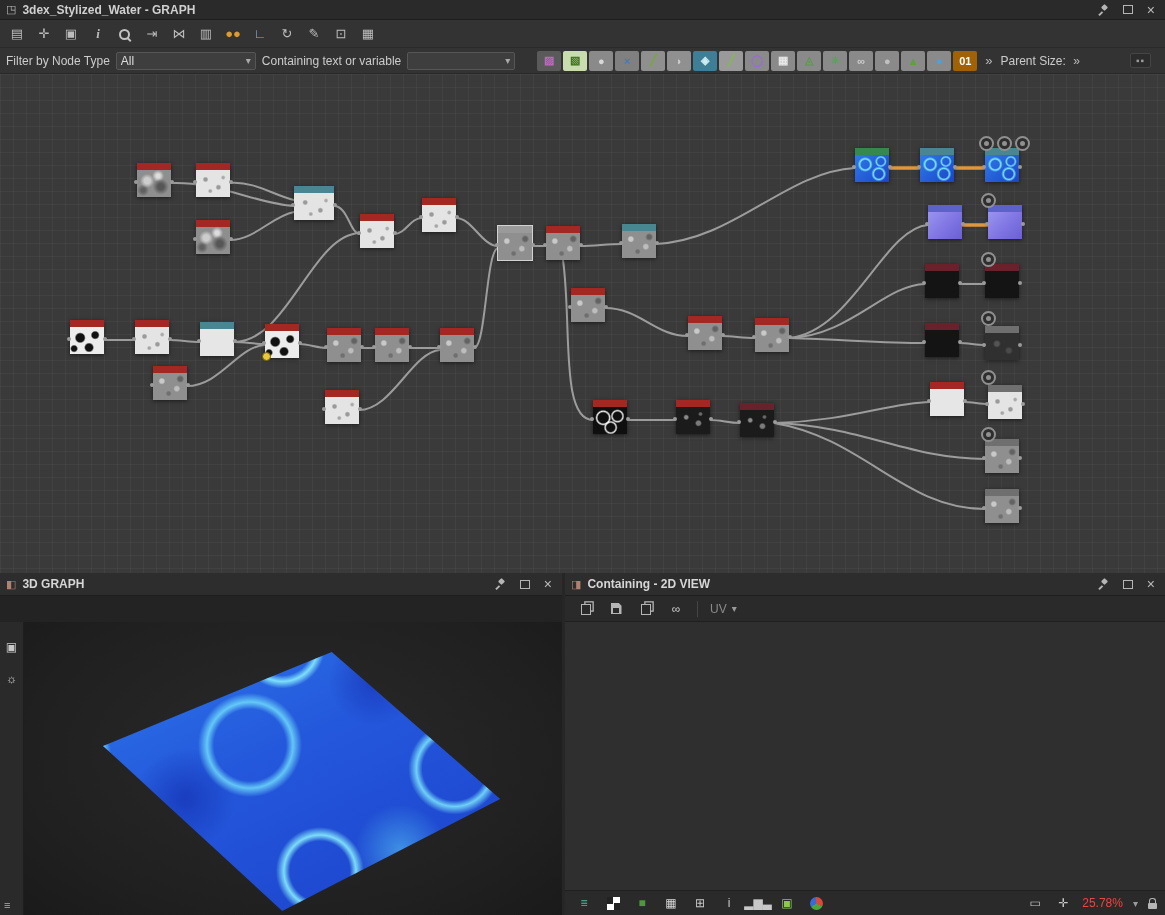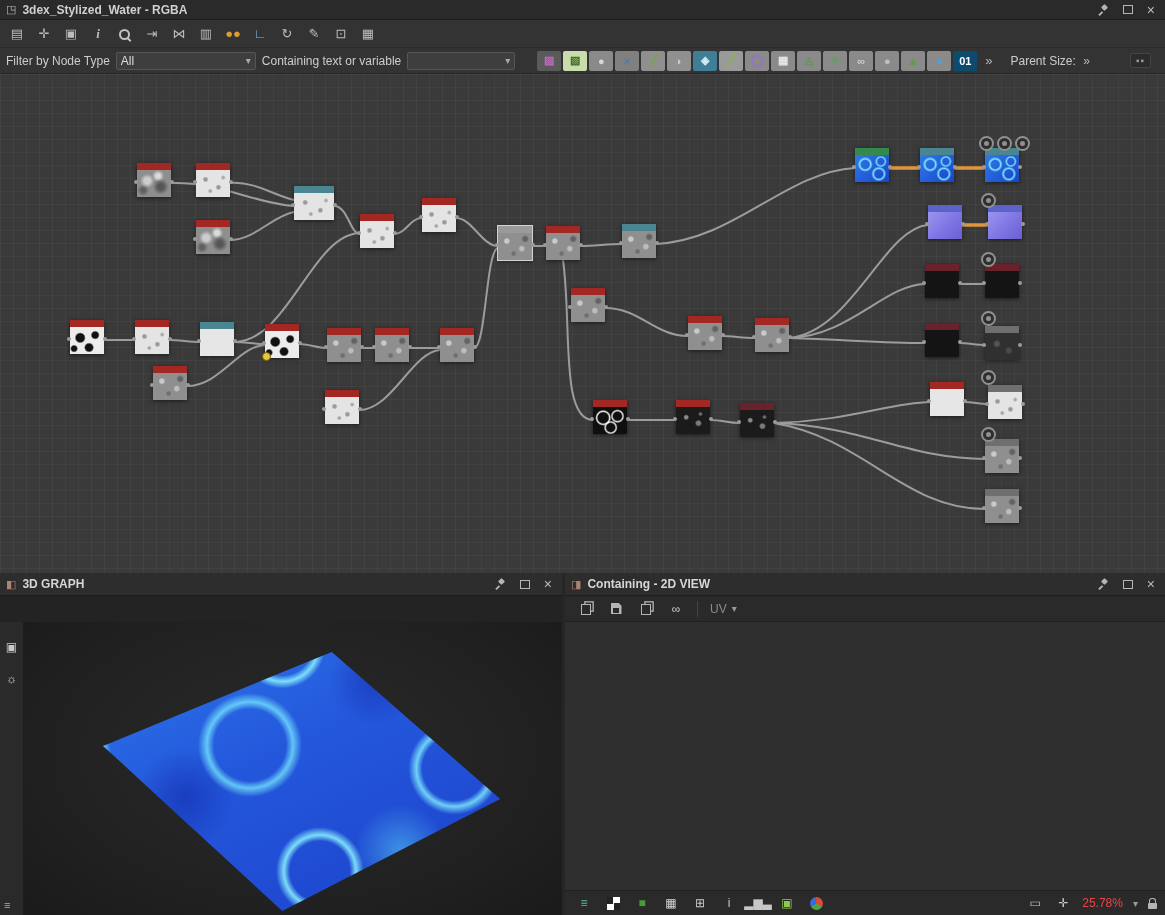--- a/index.html
+++ b/index.html
@@ -33,21 +33,21 @@
   
   .filterbar{position:absolute;left:0;top:48px;width:100%;height:26px;background:#333333;border-bottom:1px solid #282828;display:flex;align-items:center;box-sizing:border-box;padding:0 8px 0 6px;}
   .flabel{color:#cccccc;white-space:nowrap;}
   .dd{height:18px;background:#3e3e3e;border:1px solid #565656;border-radius:2px;display:flex;align-items:center;padding:0 4px;margin:0 6px;box-sizing:border-box;color:#dddddd;}
   .dd .caret{margin-left:auto;color:#aaaaaa;font-size:10px;}
   .dd1{width:140px;}
   .dd2{width:108px;}
   .typeicons{display:flex;align-items:center;gap:2px;margin-left:16px;}
   .typeico{width:24px;height:20px;border-radius:2px;display:flex;align-items:center;justify-content:center;font-size:11px;font-weight:bold;overflow:hidden;}
   .overflow{color:#bbbbbb;margin:0 8px;font-size:13px;}
-  .psize{color:#cccccc;white-space:nowrap;margin-left:10px;}
+  .psize{color:#cccccc;white-space:nowrap;}
   .psize .chev{color:#bbbbbb;margin-left:4px;}
   .chipico{margin-left:auto;margin-right:6px;color:#9a9a9a;letter-spacing:1px;font-size:10px;background:#2c2c2c;border:1px solid #454545;border-radius:2px;padding:1px 5px;}
 
   
   .canvas{position:absolute;left:0;top:74px;width:1165px;height:499px;background-color:#3a3a3a;background-image:linear-gradient(rgba(255,255,255,.035) 1px,transparent 1px),linear-gradient(90deg,rgba(255,255,255,.035) 1px,transparent 1px);background-size:13px 13px;overflow:hidden;}
   .canvas svg{position:absolute;left:0;top:0;}
   .gnode{position:absolute;width:34px;box-shadow:0 1px 4px rgba(0,0,0,.55);}
   .gnode.sel{outline:1px solid #d2d2d2;}
   .gnode::before,.gnode::after{content:"";position:absolute;top:17px;width:4px;height:4px;border-radius:50%;background:#9a9a9a;}
   .gnode::before{left:-3px;}
@@ -116,21 +116,21 @@
   .zoomval{color:#ef4444;}
   .caret{color:#9a9a9a;font-size:10px;}
 </style>
 </head>
 <body>
 
 <div class="app">
 
   <div class="wtitle">
     <span class="wicon">◳</span>
-    <span class="wtext">3dex_Stylized_Water - RGBA</span>
+    <span class="wtext">3dex_Stylized_Water - GRAPH</span>
     <span class="tbbtns">
       <span class="cs-pin"></span>
       <span class="cs-float"></span>
       <span class="closeg">×</span>
     </span>
   </div>
 
   <div class="toolbar" id="topToolbar">
       <span class="tbico">▤</span>
       <span class="tbico">✛</span>
@@ -170,21 +170,21 @@
         <span class="typeico" style="background: rgb(62, 126, 150); color: rgb(207, 238, 242);">◈</span>
         <span class="typeico" style="background: rgb(154, 154, 154); color: rgb(127, 191, 63);">╱</span>
         <span class="typeico" style="background: rgb(138, 138, 138); color: rgb(154, 106, 216);">◯</span>
         <span class="typeico" style="background: rgb(138, 138, 138); color: rgb(232, 232, 232);">▦</span>
         <span class="typeico" style="background: rgb(138, 138, 138); color: rgb(90, 154, 74);">◬</span>
         <span class="typeico" style="background: rgb(138, 138, 138); color: rgb(95, 159, 95);">✳</span>
         <span class="typeico" style="background: rgb(138, 138, 138); color: rgb(208, 208, 208);">∞</span>
         <span class="typeico" style="background: rgb(138, 138, 138); color: rgb(192, 192, 192);">●</span>
         <span class="typeico" style="background: rgb(138, 138, 138); color: rgb(95, 159, 63);">▲</span>
         <span class="typeico" style="background: rgb(138, 138, 138); color: rgb(74, 160, 224);">●</span>
-        <span class="typeico" style="background: #0c4a6e; color: rgb(255, 255, 255);">01</span>
+        <span class="typeico" style="background: #a16207; color: rgb(255, 255, 255);">01</span>
       </span>
     <span class="overflow">»</span>
     <span class="psize">
       <span>Parent Size:</span>
       <span class="chev">»</span>
     </span>
     <span class="chipico">▪▪</span>
   </div>
 
   <div class="canvas">

